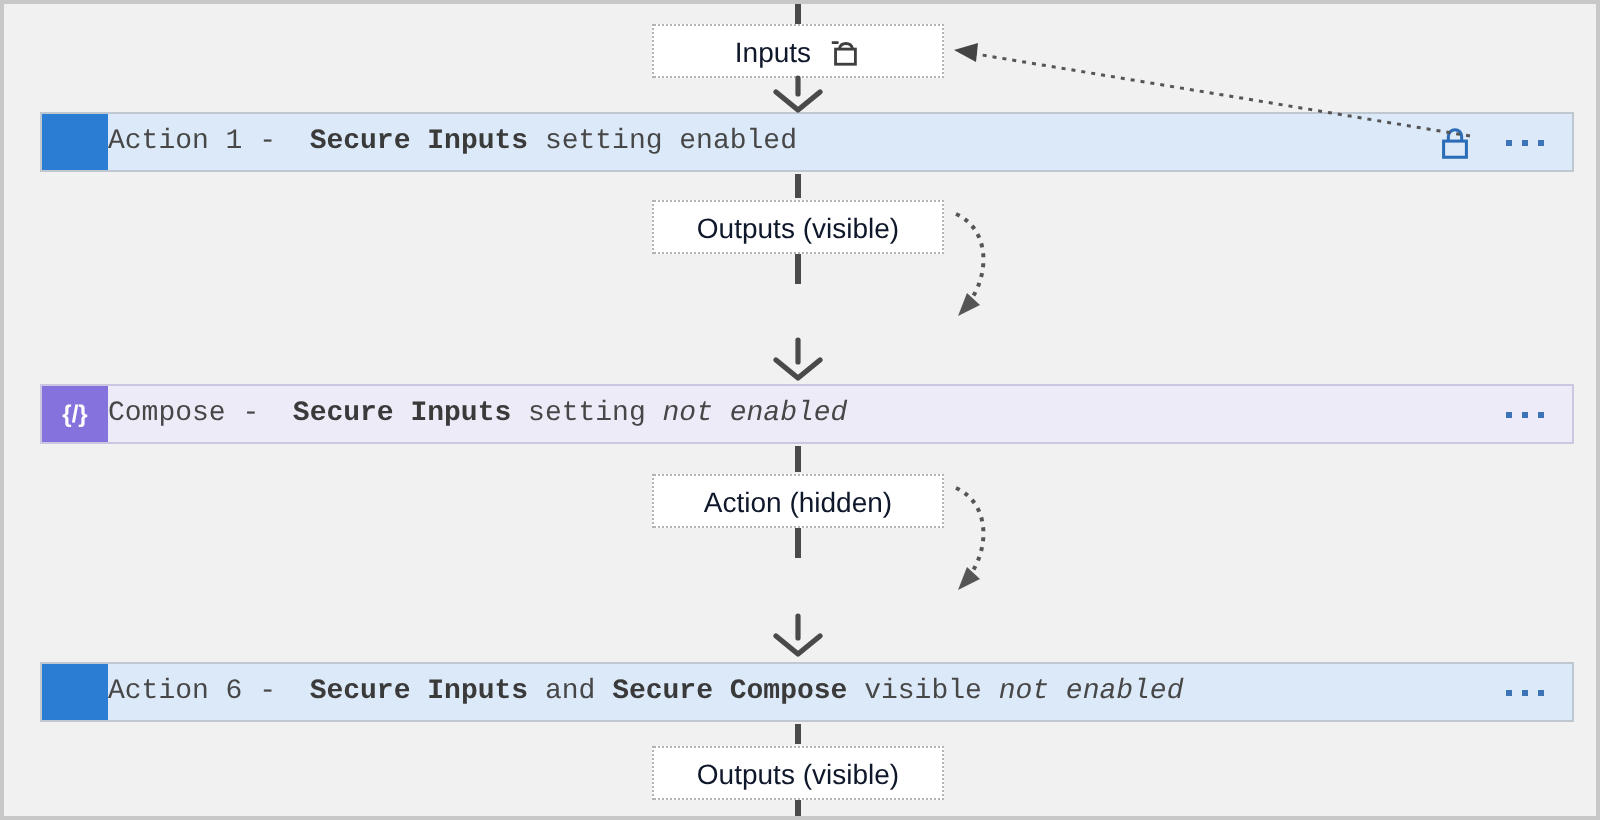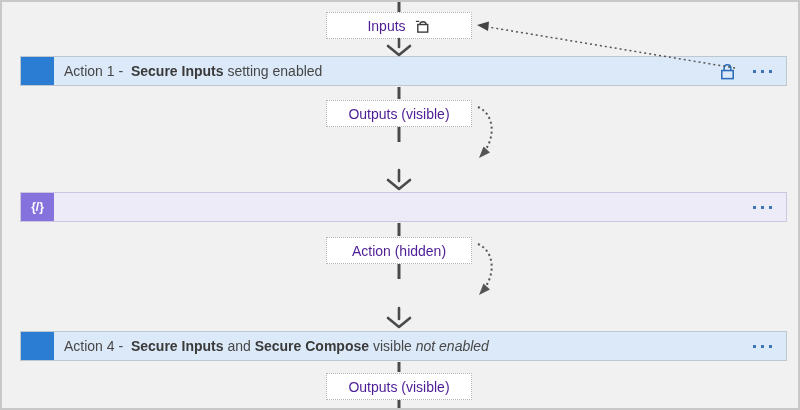--- a/index.html
+++ b/index.html
@@ -6,34 +6,34 @@
   .canvas{
     position:relative;width:800px;height:410px;box-sizing:border-box;
     background:#f1f1f1;border:2px solid #c8c8c8;overflow:hidden;
     font-family:"Liberation Sans",sans-serif;
   }
   .connectors{position:absolute;left:0;top:0;pointer-events:none;z-index:5;}
   .flow-box{
     position:absolute;left:324px;width:146px;height:27px;box-sizing:border-box;
     background:#ffffff;border:1px dotted #b3b3b3;z-index:2;
     display:flex;align-items:center;justify-content:center;gap:8px;
-    font-size:14px;color:#4c1d95;
+    font-size:14px;color:#0f172a;
   }
   .action-bar{
     position:absolute;left:18px;width:767px;height:30px;box-sizing:border-box;
     display:flex;align-items:center;z-index:2;
     font-size:14px;color:#474747;
   }
   .bar-blue{background:#dce9f8;border:1px solid #bfc7d1;}
   .bar-purple{background:#eeebf9;border:1px solid #cdc6e0;}
   .bar-icon{width:33px;height:28px;flex:none;}
   .icon-blue{background:#2b7cd3;}
   .icon-purple{background:#8672dc;color:#ffffff;display:flex;align-items:center;
     justify-content:center;font-size:12px;font-weight:bold;}
-  .bar-label{margin-left:10px;white-space:pre-wrap;}
+  .bar-label{white-space:pre-wrap;font-family:Liberation Mono, monospace;}
   .bar-label b{color:#3a3a3a;}
   .bar-right{margin-left:auto;display:flex;align-items:center;gap:16px;margin-right:14px;}
   .ellipsis{display:flex;gap:5px;align-items:center;cursor:pointer;}
   .ellipsis span{width:3px;height:3px;background:#3c74b7;display:block;}
   .lock-svg{display:block;}
 </style>
 </head>
 <body>
 
 <div class="canvas">
@@ -95,37 +95,38 @@
 
   <div class="flow-box" style="top:98px">
     <span>Outputs (visible)</span>
   </div>
 
 
   <div class="action-bar bar-purple" style="top:190px">
     <div class="bar-icon icon-purple">
         <span>{/}</span>
       </div>
+    <div class="bar-label"><span>Compose -  </span><b>Secure Inputs</b><span> setting </span><i>not enabled</i></div>
     <div class="bar-right">
       <div class="ellipsis">
           <span></span>
           <span></span>
           <span></span>
         </div>
     </div>
   </div>
 
   <div class="flow-box" style="top:235px">
     <span>Action (hidden)</span>
   </div>
 
 
   <div class="action-bar bar-blue" style="top:329px">
     <div class="bar-icon icon-blue"></div>
-    <div class="bar-label"><span>Action 4 -  </span><b>Secure Inputs</b><span> and </span><b>Secure Compose</b><span> visible </span><i>not enabled</i></div>
+    <div class="bar-label"><span>Action 6 -  </span><b>Secure Inputs</b><span> and </span><b>Secure Compose</b><span> visible </span><i>not enabled</i></div>
     <div class="bar-right">
       <div class="ellipsis">
           <span></span>
           <span></span>
           <span></span>
         </div>
     </div>
   </div>
 
   <div class="flow-box" style="top:371px">

